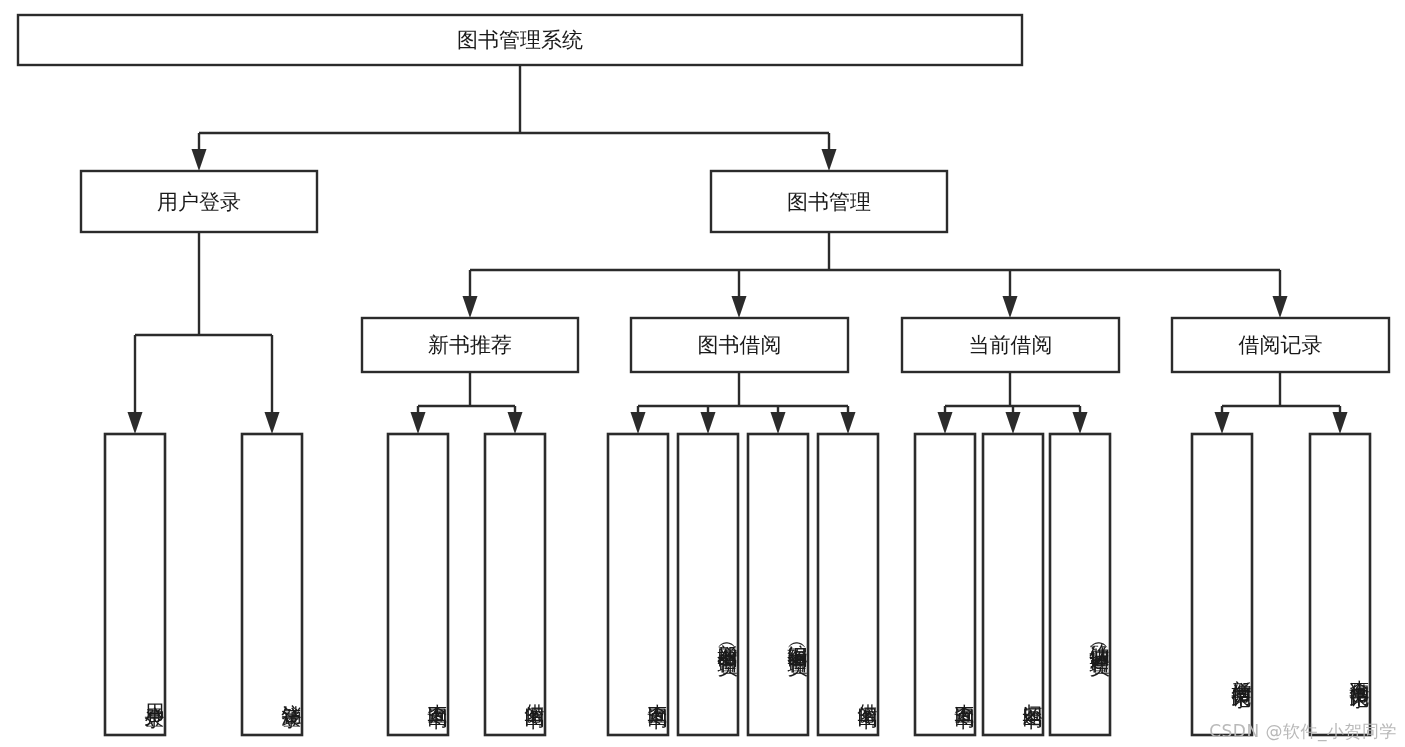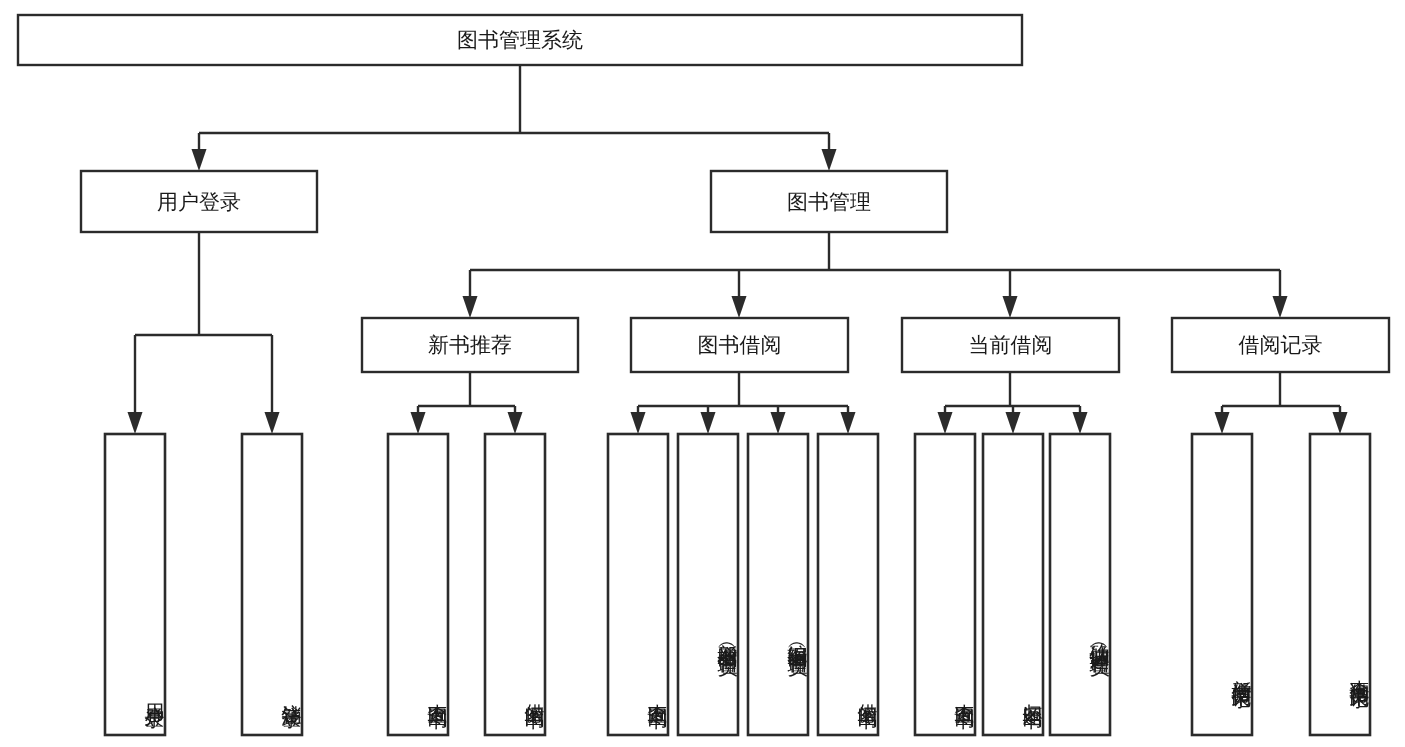--- a/index.html
+++ b/index.html
@@ -179,13 +179,14 @@
       <div class="vlabel" style="left: 608px; top: 434px; width: 60px; height: 301px; padding-top: 107px;">查询图书</div>
       <div class="vlabel" style="left: 678px; top: 434px; width: 60px; height: 301px; padding-top: 52px;">新增图书（管理员）</div>
       <div class="vlabel" style="left: 748px; top: 434px; width: 60px; height: 301px; padding-top: 52px;">编辑图书（管理员）</div>
       <div class="vlabel" style="left: 818px; top: 434px; width: 60px; height: 301px; padding-top: 107px;">借阅图书</div>
       <div class="vlabel" style="left: 915px; top: 434px; width: 60px; height: 301px; padding-top: 107px;">查询图书</div>
       <div class="vlabel" style="left: 983px; top: 434px; width: 60px; height: 301px; padding-top: 107px;">归还图书</div>
       <div class="vlabel" style="left: 1050px; top: 434px; width: 60px; height: 301px; padding-top: 52px;">确认归还（管理员）</div>
       <div class="vlabel" style="left: 1192px; top: 434px; width: 60px; height: 301px; padding-top: 85px;">新增借阅记录</div>
       <div class="vlabel" style="left: 1310px; top: 434px; width: 60px; height: 301px; padding-top: 85px;">查询借阅记录</div>
     </div>
+  <div id="watermark">CSDN @软件_小贺同学</div>
 </div>
 
 </body></html>

